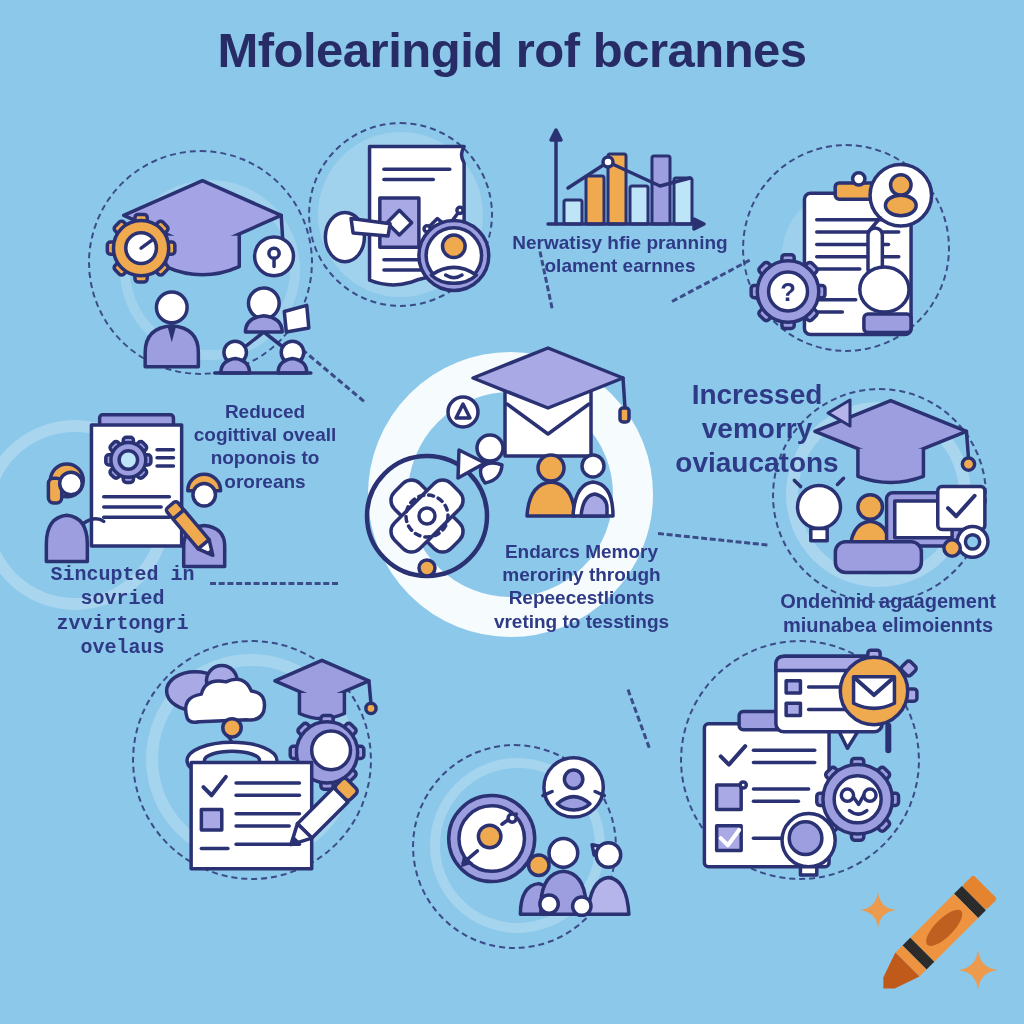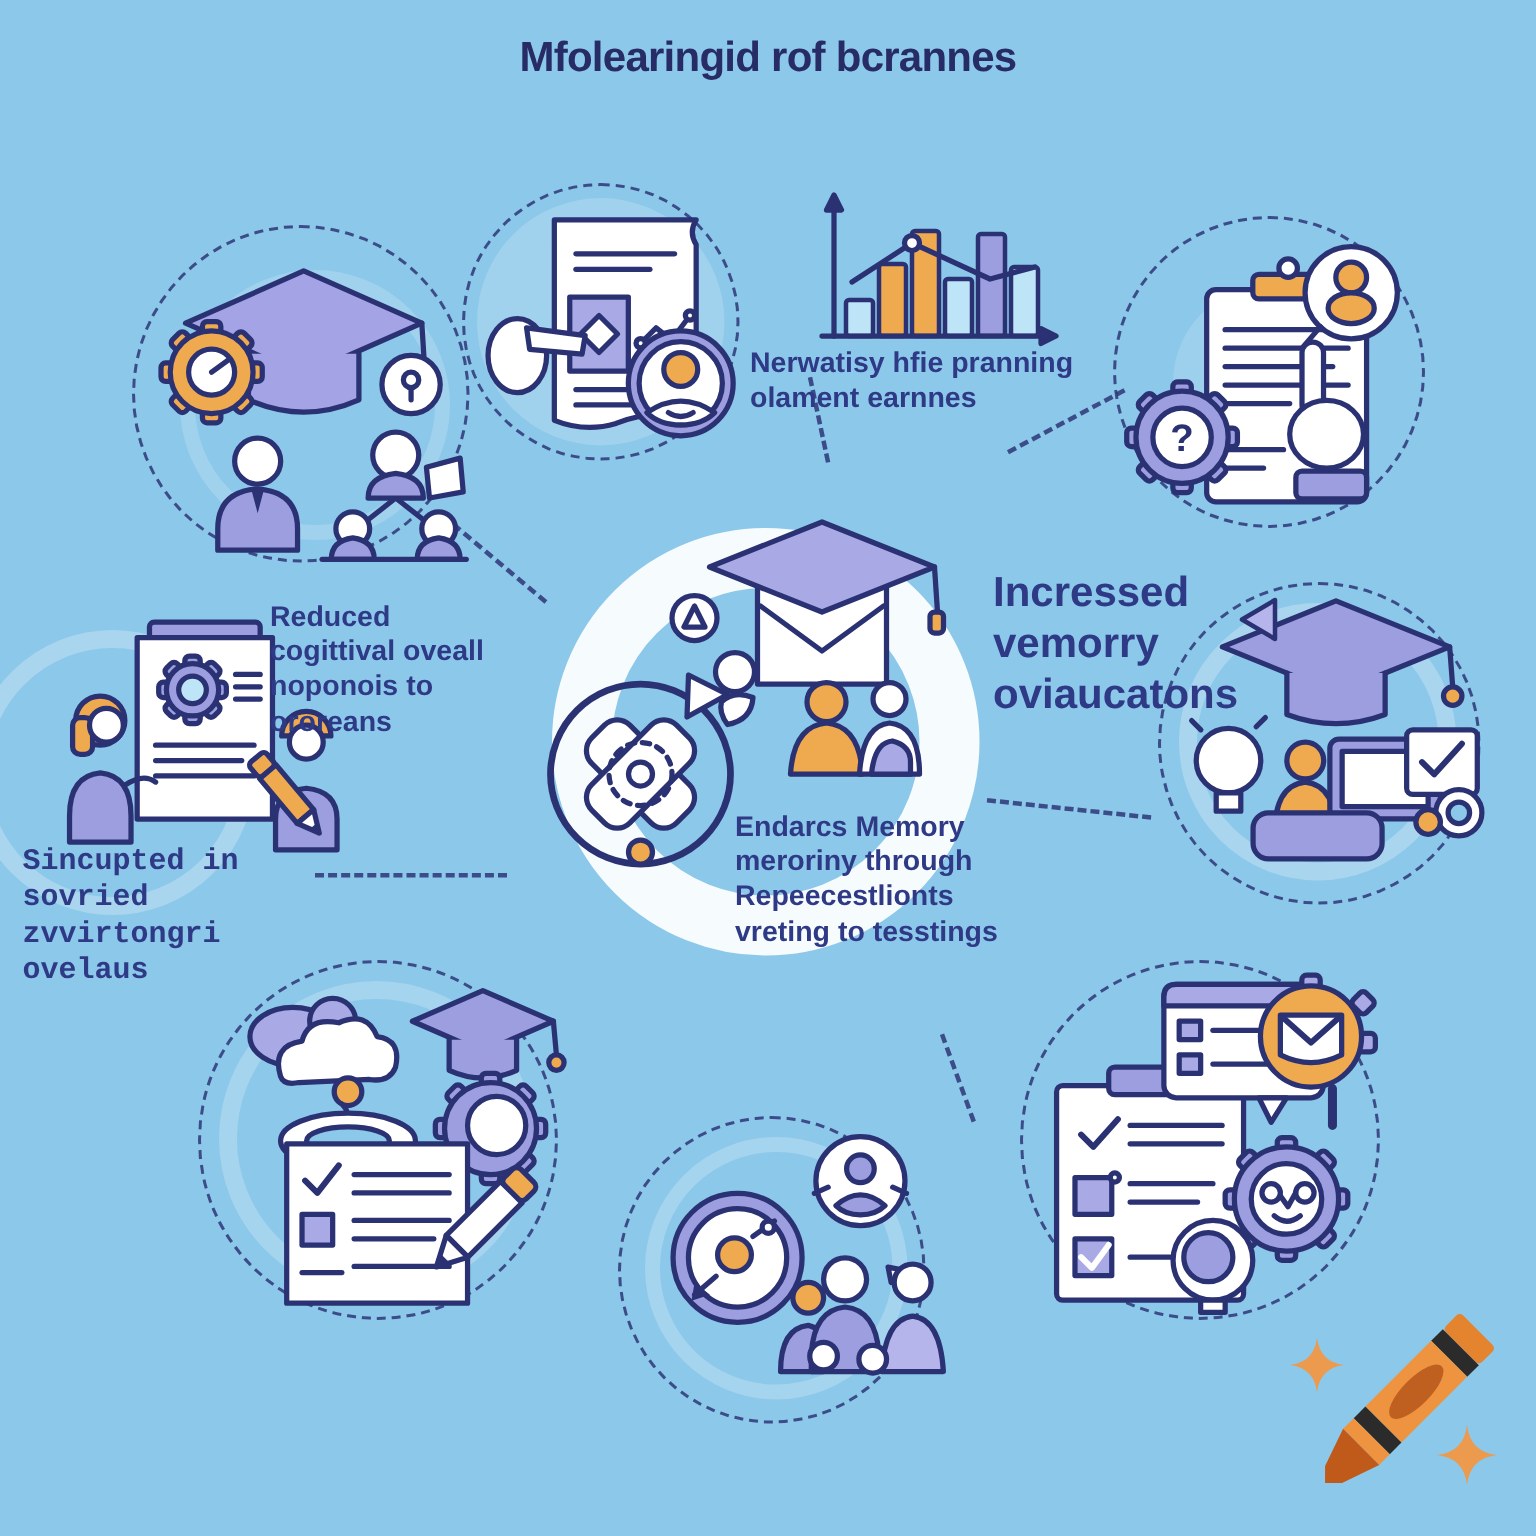--- a/index.html
+++ b/index.html
@@ -3,26 +3,26 @@
 <meta charset="utf-8">
 <style>
   html,body{margin:0;padding:0;}
   .canvas{
     position:relative;width:1024px;height:1024px;overflow:hidden;
     background:#8cc8e9;
     font-family:"Liberation Sans",sans-serif;
   }
   .title{
     position:absolute;left:0;top:22px;width:1024px;
-    text-align:center;font-size:28px;font-weight:800;
+    text-align:center;font-size:49px;font-weight:800;
     color:#272c66;letter-spacing:-.5px;
   }
   .label{
     position:absolute;font-weight:700;color:#2f3a86;
-    white-space:pre-line;line-height:1.22;
+    text-align:center;white-space:pre-line;line-height:1.22;
   }
   .dash-circle{
     position:absolute;border:2.5px dashed #2e3778;border-radius:50%;
     box-sizing:border-box;opacity:.85;
   }
   .glow{position:absolute;border-radius:50%;box-sizing:border-box;pointer-events:none;}
   .dash-line{
     position:absolute;border-top:3px dashed #2e3778;
     transform-origin:left center;opacity:.85;
   }
@@ -488,24 +488,26 @@
 
   <div class="label" style="left:180px;top:400px;width:170px;font-size:19px;">Reduced
 cogittival oveall
 noponois to
 ororeans</div>
 
   <div class="label" style="left:662px;top:378px;width:190px;font-size:28px;">Incressed
 vemorry
 oviaucatons</div>
 
-  <div class="label" style="left:490px;top:540px;width:215px;font-size:19px;">Endarcs Memory
+  <div class="label" style="left:474px;top:540px;width:215px;font-size:19px;">Endarcs Memory
 meroriny through
 Repeecestlionts
 vreting to tesstings</div>
 
   <div class="label" style="left:15px;top:563px;width:215px;font-size:20px;font-family:Liberation Mono, monospace;">Sincupted in sovried
 zvvirtongri ovelaus</div>
 
+  <div class="label" style="left:770px;top:589px;width:236px;font-size:20px;">Ondennid agaagement
+miunabea elimoiennts</div>
 
 
 
 </div>
 
 </body></html>

